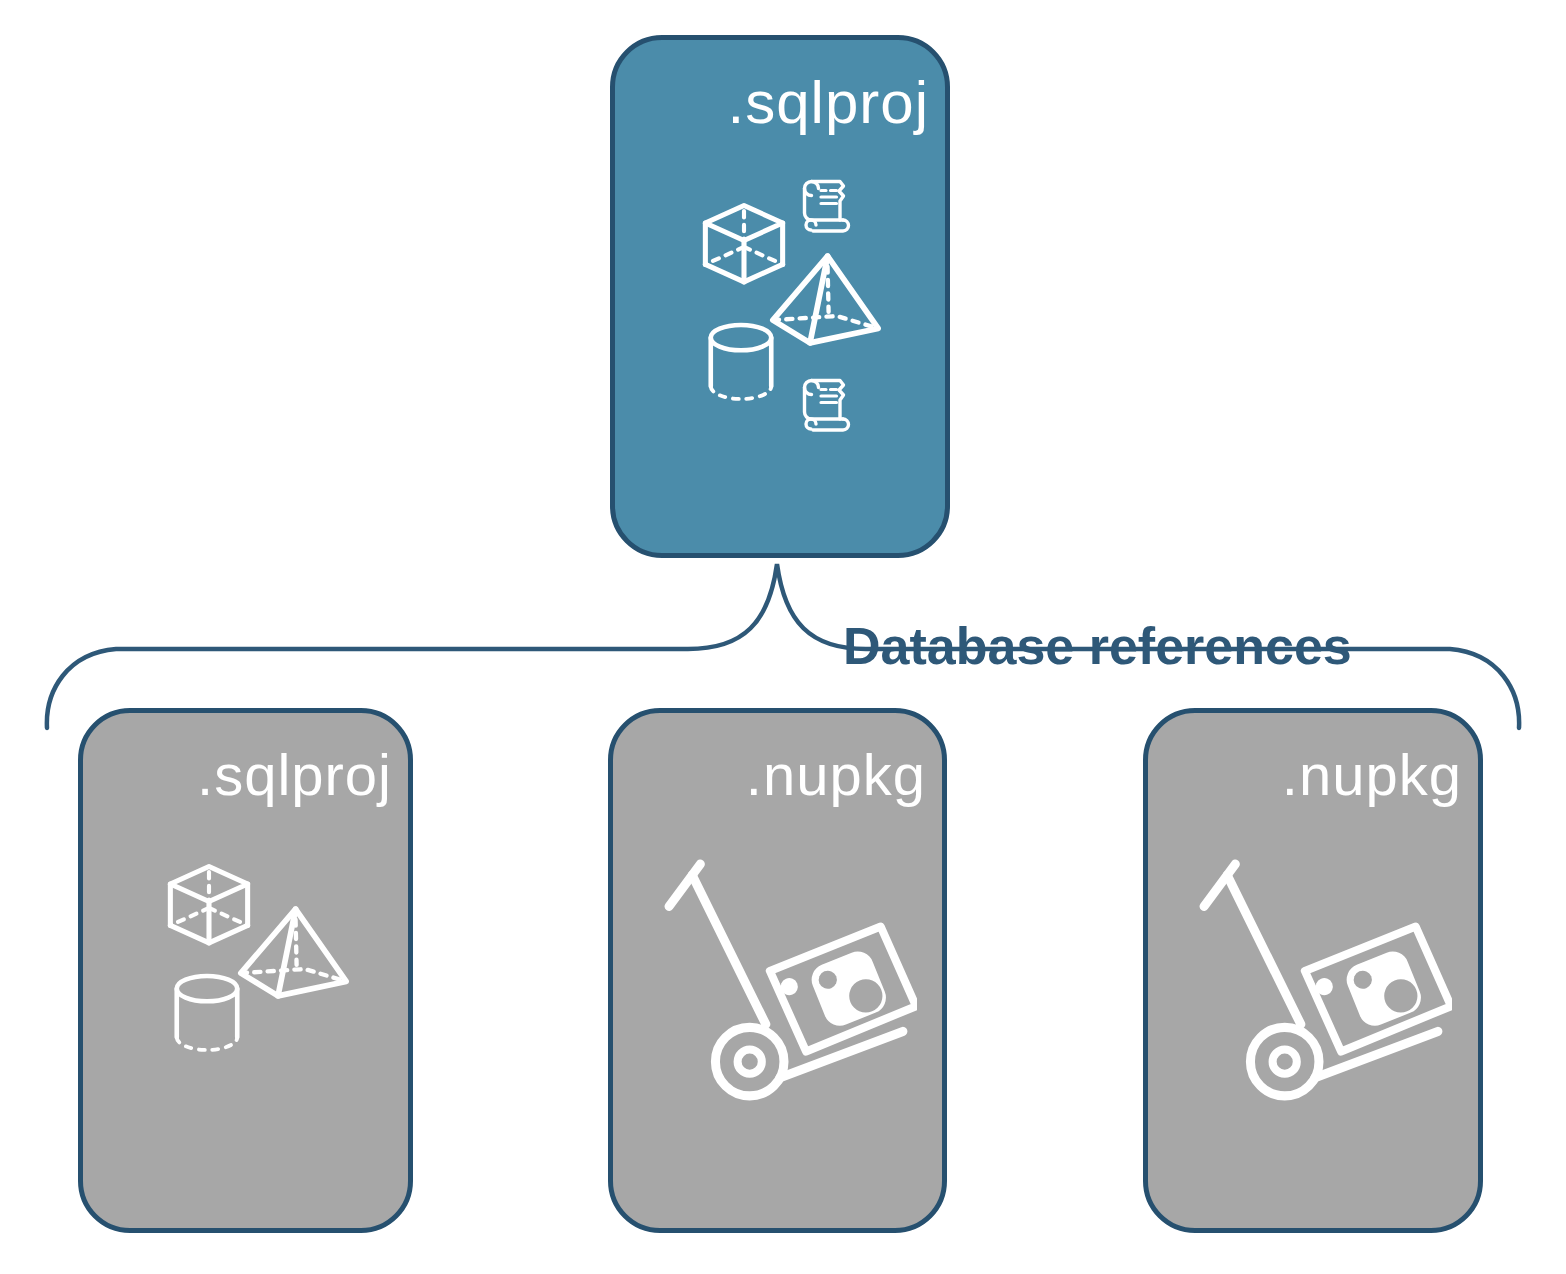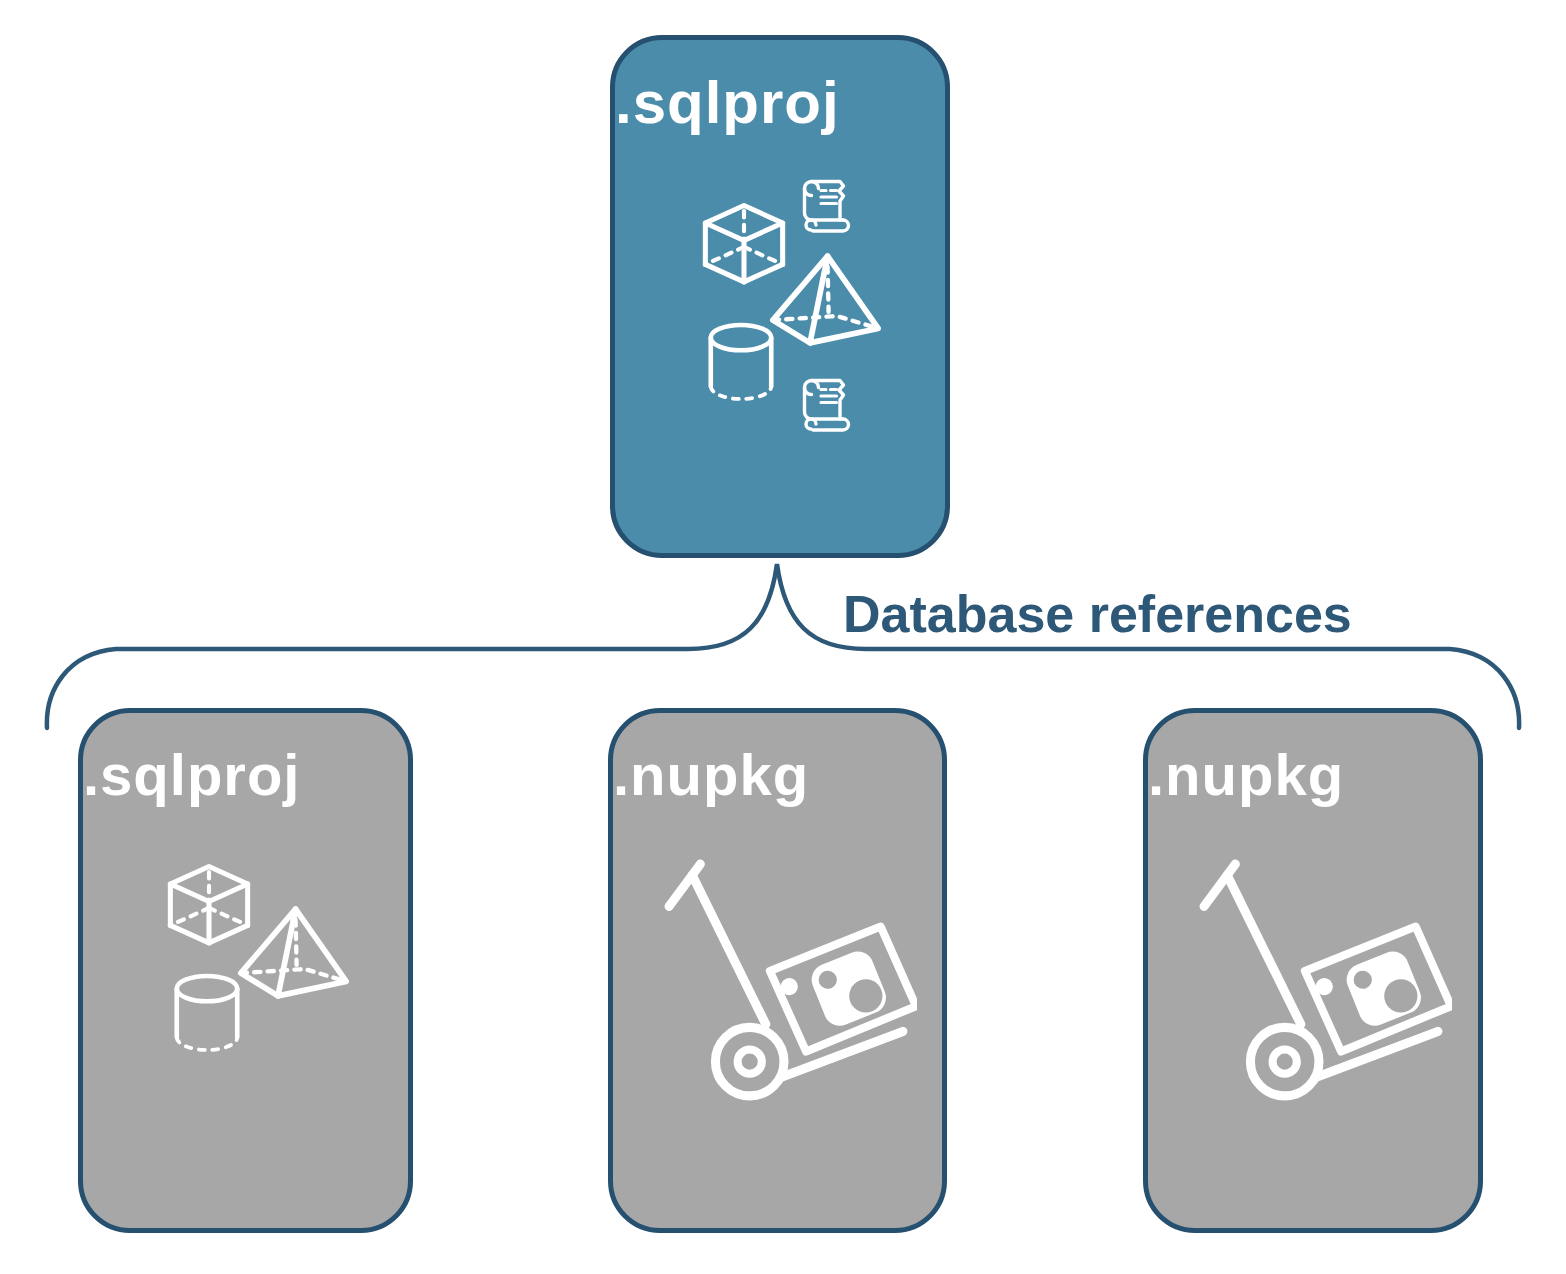--- a/index.html
+++ b/index.html
@@ -30,23 +30,23 @@
   }
   .box.child{
     top:708px;height:525px;
     background:var(--child-fill);
   }
   .box.c1{left:78px;width:335px;}
   .box.c2{left:608px;width:339px;}
   .box.c3{left:1143px;width:340px;}
   .title{
     position:absolute;left:0;right:16px;top:28px;
-    text-align:left;
+    text-align:right;
     color:var(--label-text);
-    font-weight:700;
+    font-weight:400;
     letter-spacing:1px;
   }
   .title.t-parent{font-size:60px;}
   .title.t-child{font-size:58px;}
   .ic{position:absolute;display:block;}
   
   .p-cube{left:83px;top:160px;width:92px;height:92px;}
   .p-scroll1{left:182px;top:133px;width:60px;height:64px;}
   .p-pyramid{left:153px;top:212px;width:115px;height:95px;}
   .p-cylinder{left:88px;top:280px;width:76px;height:84px;}
@@ -54,21 +54,21 @@
   
   .s-cube{left:80px;top:148px;width:92px;height:92px;}
   .s-pyramid{left:153px;top:192px;width:115px;height:95px;}
   .s-cylinder{left:86px;top:258px;width:76px;height:84px;}
   
   .n-truck{left:46px;top:146px;width:258px;height:244px;}
   .brace{
     position:absolute;left:0;top:560px;width:1566px;height:180px;
   }
   .caption{
-    position:absolute;left:843px;top:584px;
+    position:absolute;left:843px;top:616px;
     font-size:52px;font-weight:700;
     color:var(--brace);
     letter-spacing:0px;
     white-space:nowrap;
   }
   .defs{position:absolute;width:0;height:0;overflow:hidden;}
 </style>
 </head>
 <body>
 

